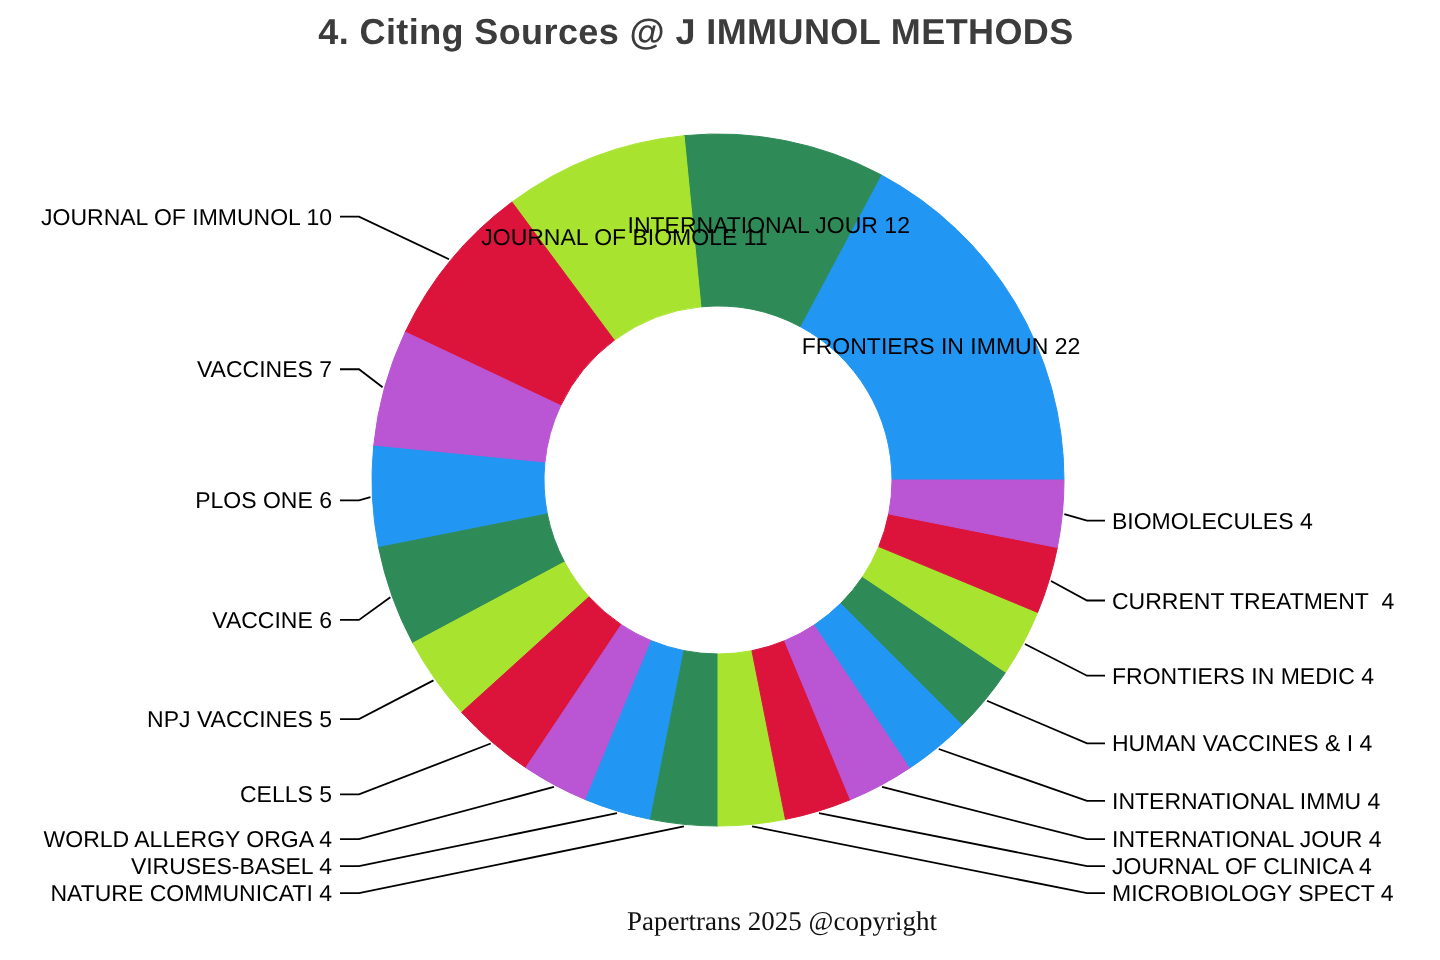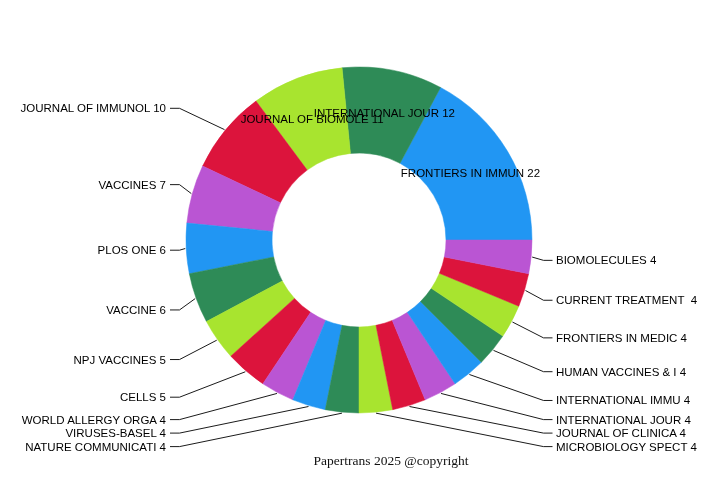--- a/index.html
+++ b/index.html
@@ -10,20 +10,21 @@
   .footer{position:absolute;top:453px;left:0;width:720px;text-align:center;
           font-size:13.5px;color:#111;font-family:"Liberation Serif",serif;padding-left:31px;}
   svg{position:absolute;left:0;top:0;}
   svg text{font-family:"Liberation Sans",sans-serif;font-size:11.5px;fill:#000;}
   .leader{fill:none;stroke:#000;stroke-width:0.9;}
 </style>
 </head>
 <body>
 
 <div class="canvas">
+  <div class="title">4. Citing Sources @ J IMMUNOL METHODS</div>
   <svg id="donut" width="720" height="480" viewBox="0 0 720 480">
       <g>
         <path d="M 532 240 A 173 173 0 0 0 440.55 87.43 L 400.01 163.27 A 87 87 0 0 1 446 240 Z" fill="#2196F3" stroke="#2196F3" stroke-width="0.5"></path>
         <path d="M 440.55 87.43 A 173 173 0 0 0 342.04 67.83 L 350.47 153.42 A 87 87 0 0 1 400.01 163.27 Z" fill="#2E8B57" stroke="#2E8B57" stroke-width="0.5"></path>
         <path d="M 342.04 67.83 A 173 173 0 0 0 255.94 101.05 L 307.17 170.12 A 87 87 0 0 1 350.47 153.42 Z" fill="#A8E42F" stroke="#A8E42F" stroke-width="0.5"></path>
         <path d="M 255.94 101.05 A 173 173 0 0 0 202.61 166.03 L 280.35 202.8 A 87 87 0 0 1 307.17 170.12 Z" fill="#DC143C" stroke="#DC143C" stroke-width="0.5"></path>
         <path d="M 202.61 166.03 A 173 173 0 0 0 186.83 223.04 L 272.42 231.47 A 87 87 0 0 1 280.35 202.8 Z" fill="#BA55D3" stroke="#BA55D3" stroke-width="0.5"></path>
         <path d="M 186.83 223.04 A 173 173 0 0 0 189.32 273.75 L 273.67 256.97 A 87 87 0 0 1 272.42 231.47 Z" fill="#2196F3" stroke="#2196F3" stroke-width="0.5"></path>
         <path d="M 189.32 273.75 A 173 173 0 0 0 206.43 321.55 L 282.27 281.01 A 87 87 0 0 1 273.67 256.97 Z" fill="#2E8B57" stroke="#2E8B57" stroke-width="0.5"></path>
         <path d="M 206.43 321.55 A 173 173 0 0 0 230.82 356.18 L 294.54 298.43 A 87 87 0 0 1 282.27 281.01 Z" fill="#A8E42F" stroke="#A8E42F" stroke-width="0.5"></path>

